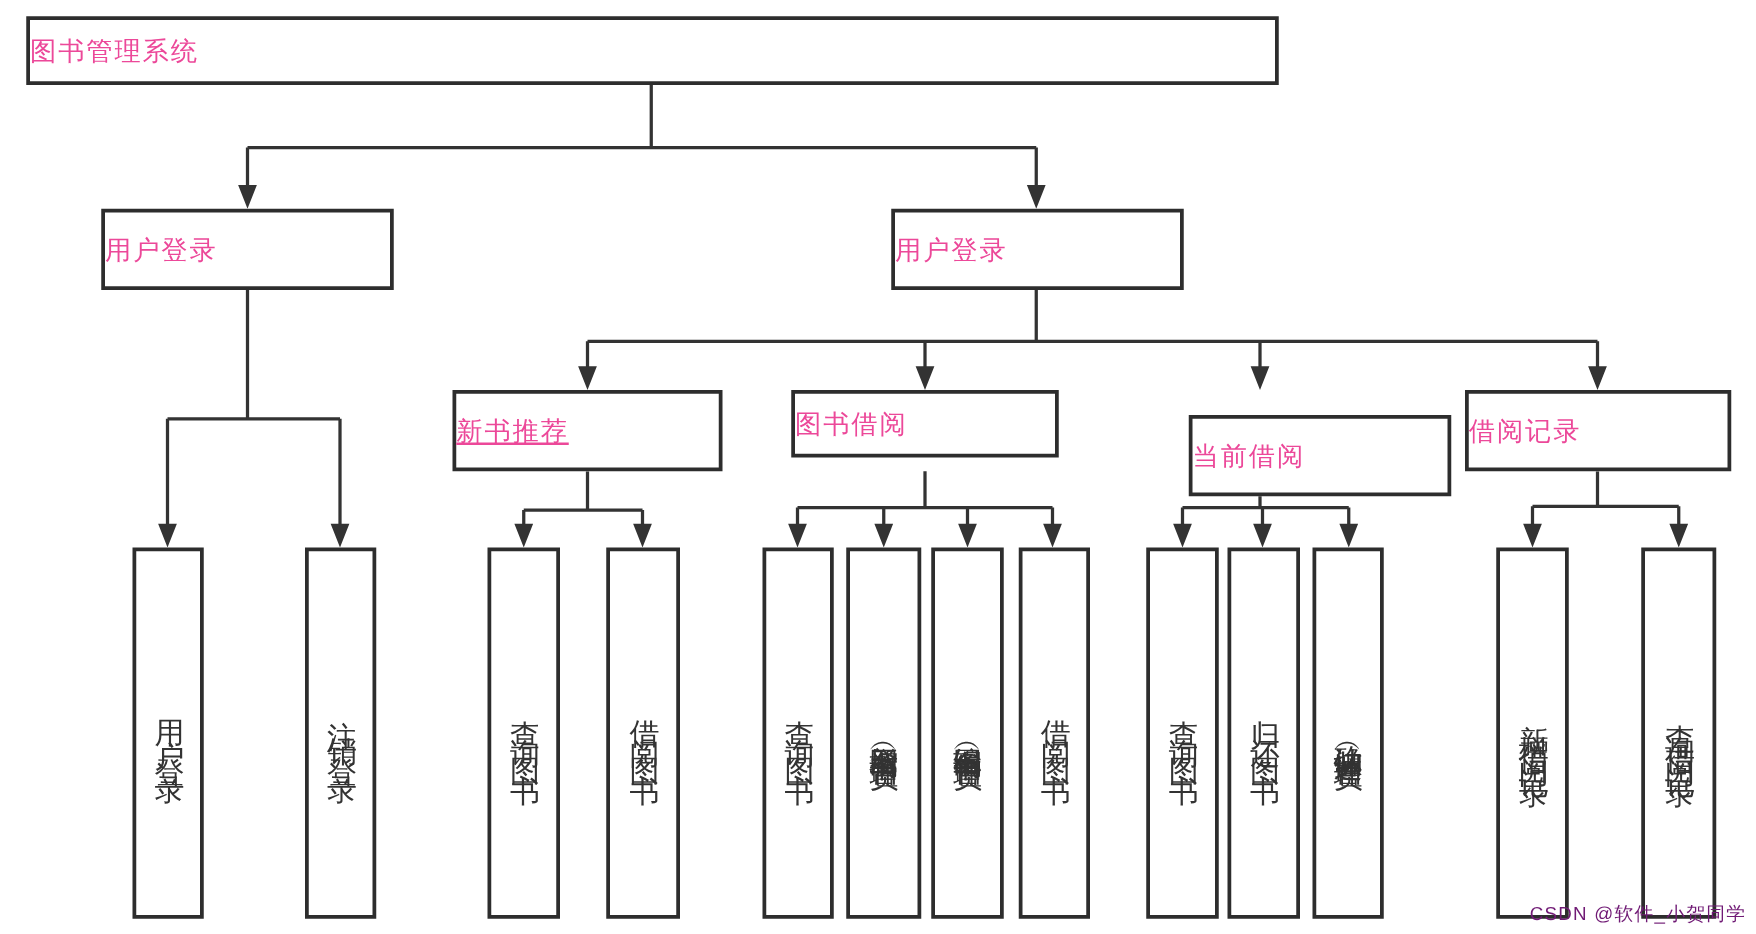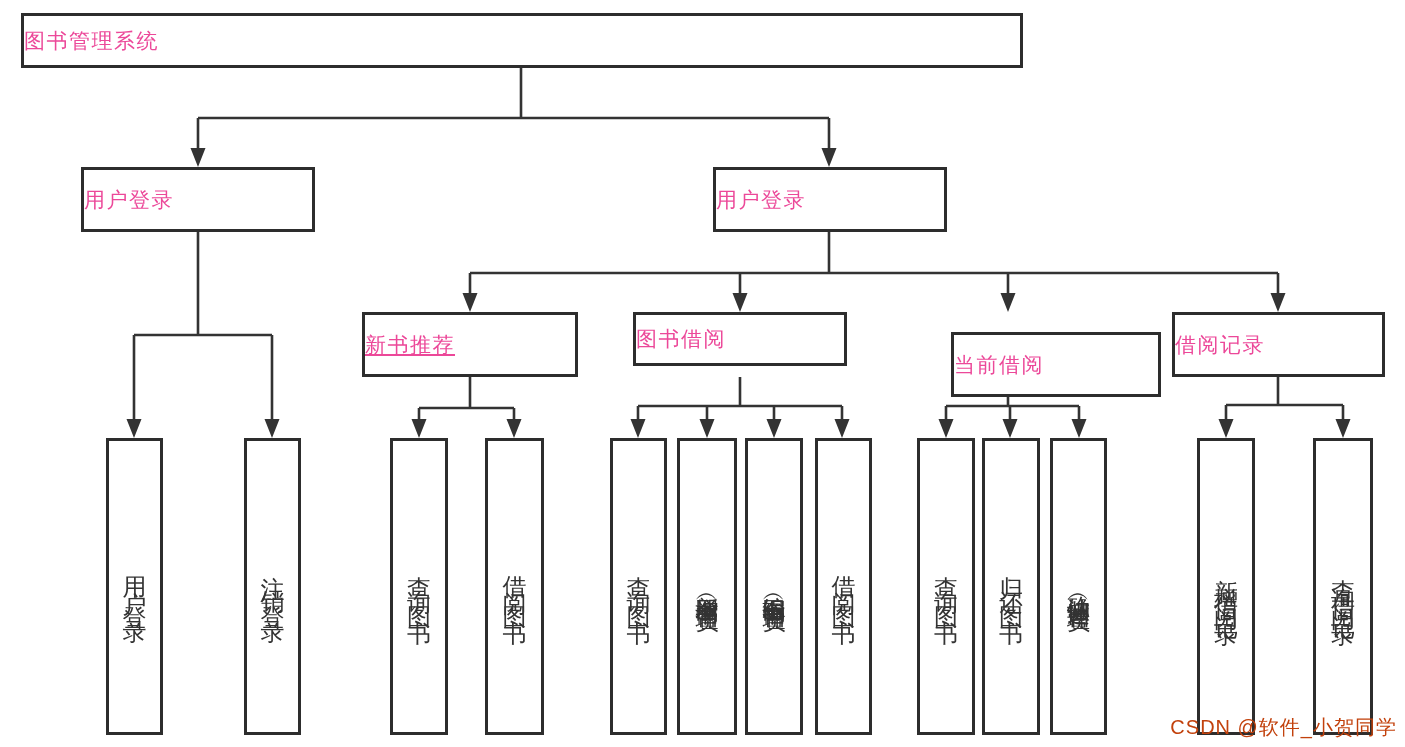--- a/index.html
+++ b/index.html
@@ -7,21 +7,21 @@
   #canvas{position:relative;width:1405px;height:747px;background:#ffffff;overflow:hidden;}
   #wires{position:absolute;left:0;top:0;z-index:1;}
   .hbox{position:absolute;z-index:2;background:#ffffff;border:3px solid #2d2d2d;
         display:flex;align-items:center;
         font-size:21px;color:#ec4899;letter-spacing:1.5px;box-sizing:border-box;}
   .vbox{position:absolute;z-index:2;background:#ffffff;border:3px solid #2d2d2d;
         display:flex;align-items:center;justify-content:center;box-sizing:border-box;}
   .vtext{writing-mode:vertical-rl;text-orientation:mixed;
          font-size:24px;color:#333333;line-height:1;}
   #watermark{position:absolute;right:8px;bottom:6px;z-index:3;
-             font-size:20px;color:#c2410c;letter-spacing:1px;white-space:nowrap;}
+             font-size:15px;color:#701a75;letter-spacing:1px;white-space:nowrap;}
 </style>
 </head>
 <body>
 
 <div id="canvas">
 
   <svg id="wires" width="1405" height="747" viewBox="0 0 1405 747">
     <path fill="none" stroke="#333333" stroke-width="2.6" d="M521 68 V118 M198 118 H829 M198 118 V151 M829 118 V151
              M198 232 V335 M134 335 H272 M134 335 V421 M272 335 V421
              M829 232 V273 M470 273 H1278 M470 273 V295 M740 273 V295 M1008 273 V295 M1278 273 V295

